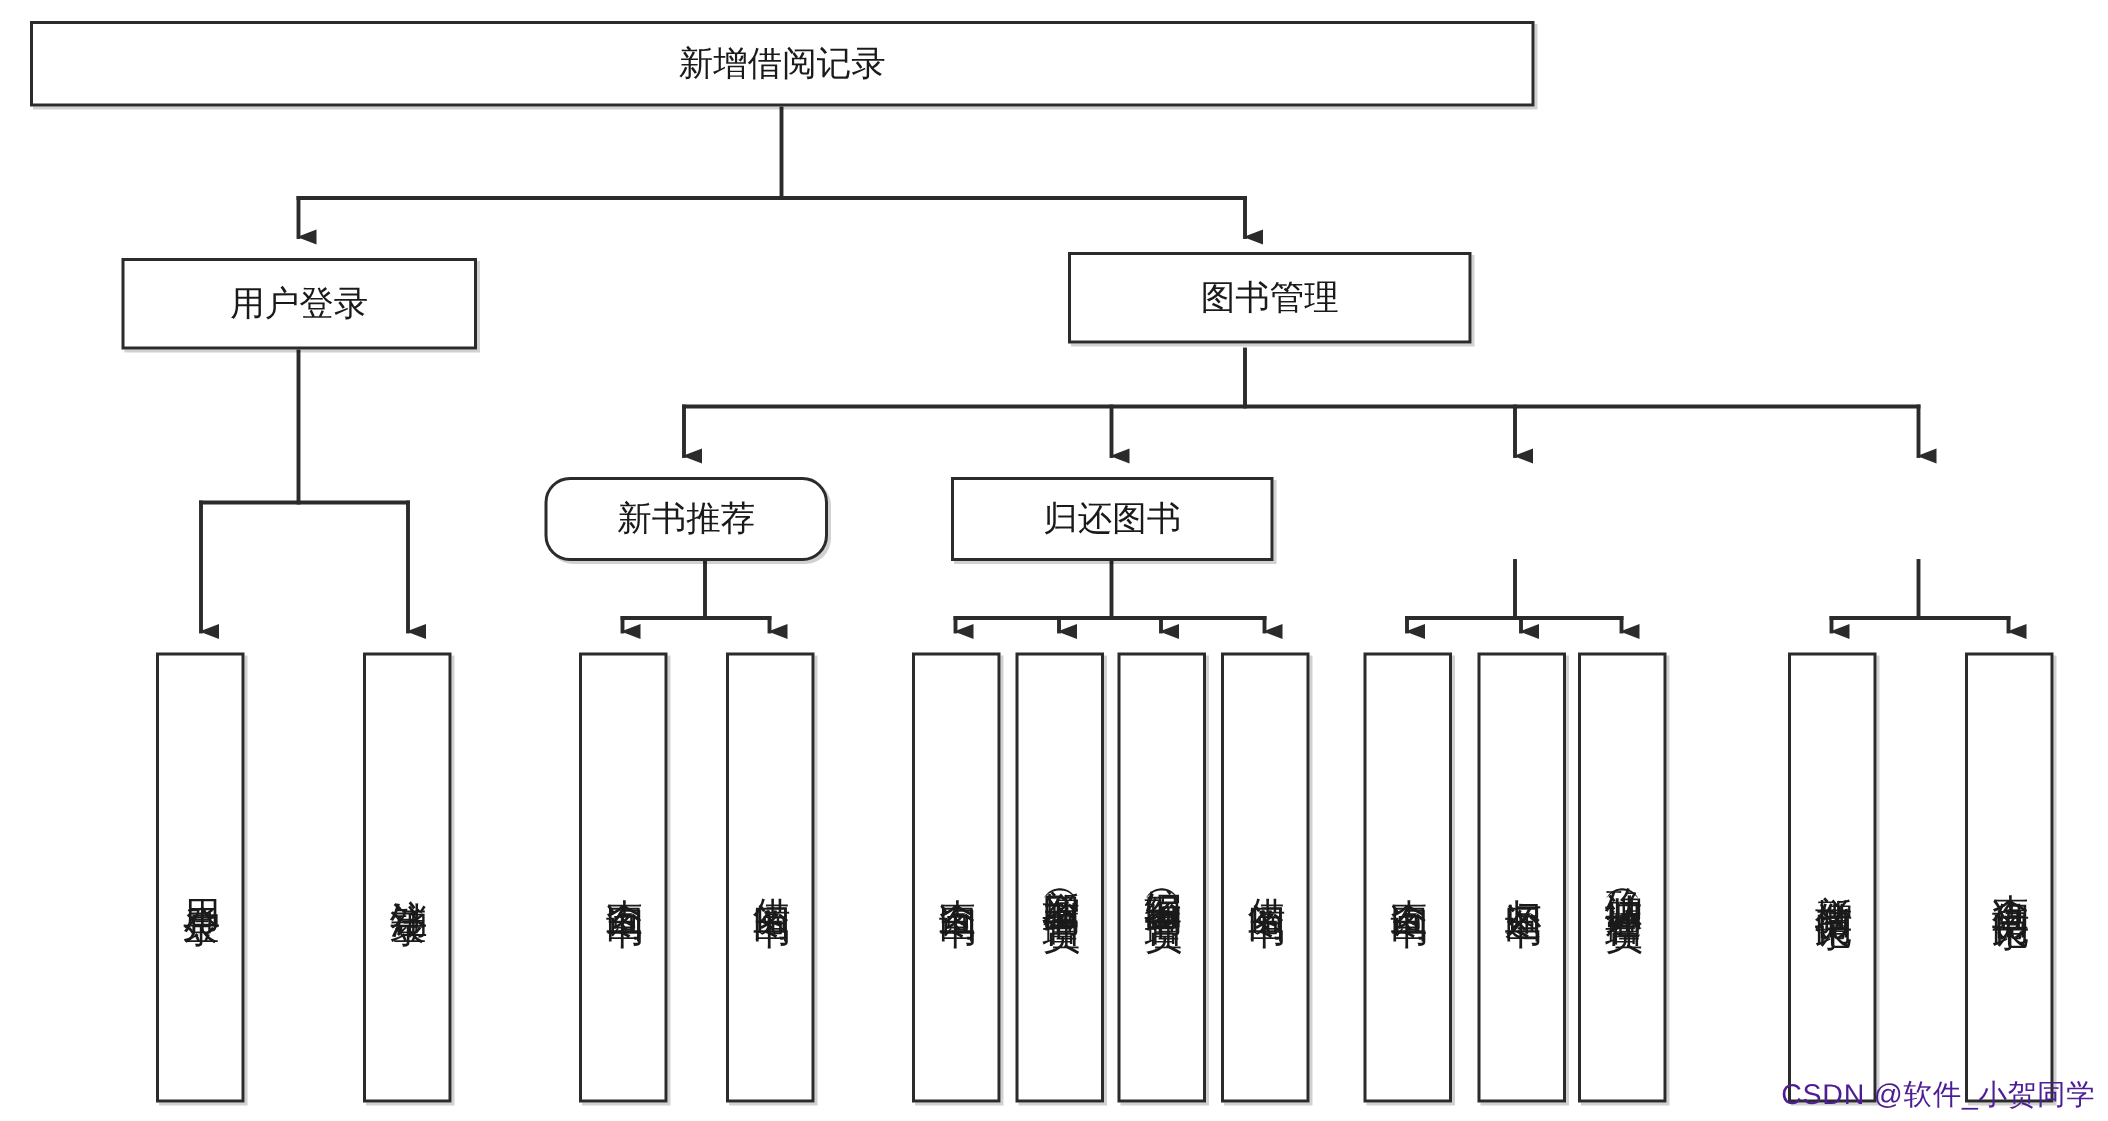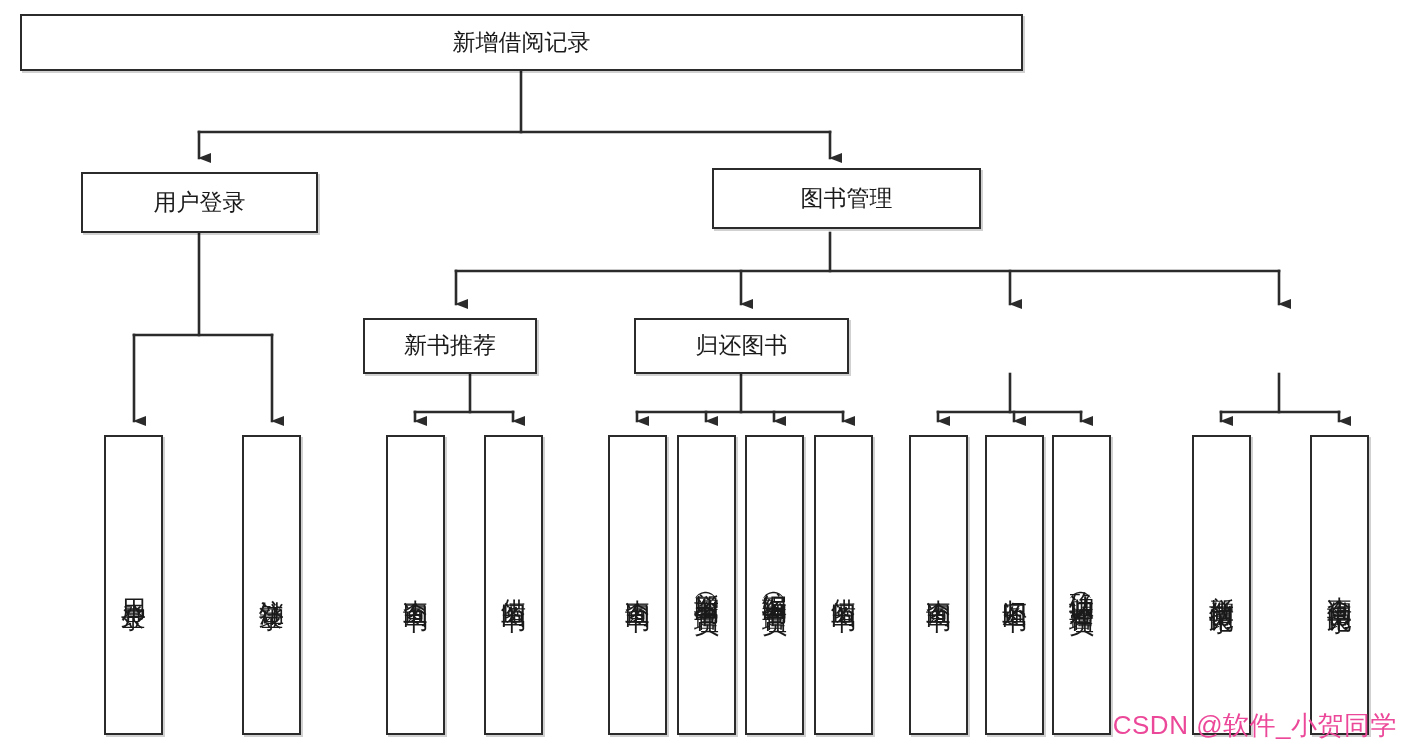--- a/index.html
+++ b/index.html
@@ -59,22 +59,22 @@
     font-size: 25px;
     letter-spacing: 3px;
     line-height: 1;
     white-space: nowrap;
     max-height: 285px;
   }
   .watermark {
     position: absolute;
     right: 8px;
     bottom: 4px;
-    font-size: 26px;
-    color: #ec4899;
+    font-size: 19px;
+    color: #4c1d95;
     letter-spacing: 0.5px;
     white-space: nowrap;
   }
 </style>
 </head>
 <body>
 
 <div id="diagram-root">
 
   <svg class="wires" viewBox="0 0 1405 747" xmlns="http://www.w3.org/2000/svg">
@@ -132,21 +132,21 @@
     <span class="node-label">新增借阅记录</span>
   </div>
 
   <div class="node horizontal" style="left:81px; top:172px; width:237px; height:61px;">
     <span class="node-label">用户登录</span>
   </div>
   <div class="node horizontal" style="left:712px; top:168px; width:269px; height:61px;">
     <span class="node-label">图书管理</span>
   </div>
 
-  <div class="node horizontal" style="left:363px; top:318px; width:174px; height:56px;">
+  <div class="node horizontal" style="left:363px; top:318px; width:189px; height:56px;border-radius:17px;">
     <span class="node-label">新书推荐</span>
   </div>
   <div class="node horizontal" style="left:634px; top:318px; width:215px; height:56px;">
     <span class="node-label">归还图书</span>
   </div>
 
   <div class="node vertical" style="left:104px; top:435px; width:59px; height:300px;">
     <span class="node-label">用户登录</span>
   </div>
   <div class="node vertical" style="left:242px; top:435px; width:59px; height:300px;">

